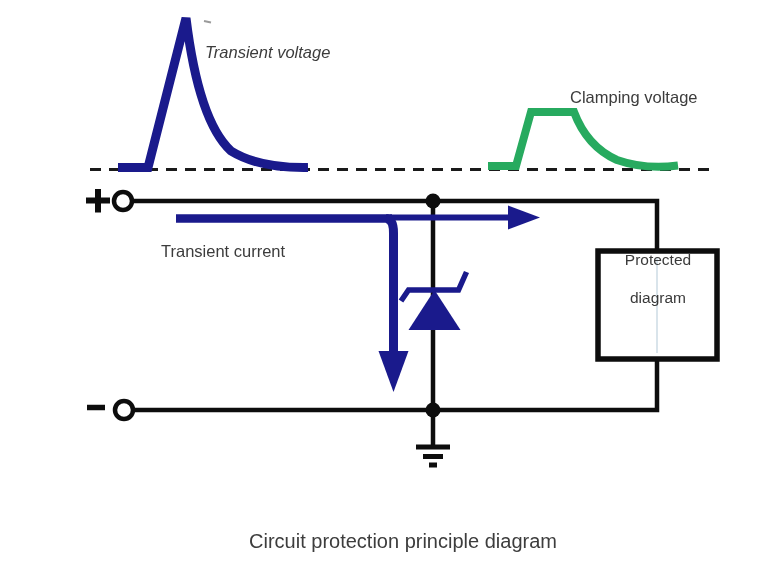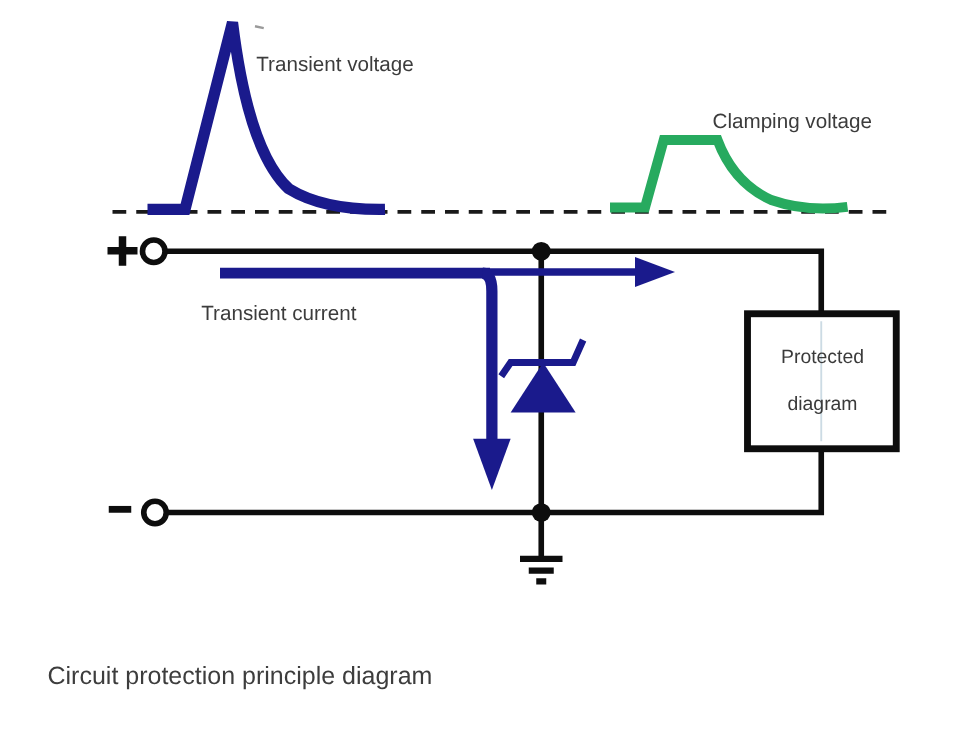--- a/index.html
+++ b/index.html
@@ -14,28 +14,28 @@
   .label{
     position:absolute;
     color:#3c3c3c;
     font-size:16.5px;
     white-space:nowrap;
     line-height:1.1;
   }
   .protected-box-text{
     position:absolute;
     left:598px;top:251px;width:120px;height:108px;
-    display:flex;flex-direction:column;align-items:center;justify-content:center;
+    display:flex;flex-direction:column;align-items:center;justify-content:flex-start;
     gap:20px;
     color:#3a3a3a;font-size:15.5px;
   }
   .caption{
     position:absolute;
     left:38px;right:0;top:530px;
-    text-align:left;
+    text-align:center;
     color:#3d3d3d;
     font-size:20px;
   }
 </style>
 </head>
 <body>
 
 <div id="stage">
 
   <svg id="schematic" width="768" height="587" viewBox="0 0 768 587">
@@ -78,21 +78,21 @@
     <rect x="598" y="251" width="119" height="108" fill="#ffffff" stroke="#0d0d0d" stroke-width="5.5"></rect>
     <line x1="657" y1="257" x2="657" y2="353" stroke="#ccdbe4" stroke-width="1.5"></line>
 
     <path d="M 86 200.5 H 110 M 98 189 V 212.5" stroke="#0d0d0d" stroke-width="6" fill="none"></path>
     <circle cx="123" cy="201" r="9" fill="#ffffff" stroke="#0d0d0d" stroke-width="4.5"></circle>
 
     <path d="M 87 407.5 H 105" stroke="#0d0d0d" stroke-width="5.5" fill="none"></path>
     <circle cx="124" cy="410" r="9" fill="#ffffff" stroke="#0d0d0d" stroke-width="4.5"></circle>
   </svg>
 
-  <div class="label" style="left:205px;top:43px;">Transient voltage</div>
+  <div class="label" style="left:205px;top:43px;font-style:italic;">Transient voltage</div>
 
   <div class="label" style="left:570px;top:88px;">Clamping voltage</div>
 
   <div class="label" style="left:161px;top:242px;">Transient current</div>
 
   <div class="protected-box-text">
     <span>Protected</span>
     <span>diagram</span>
   </div>
 

